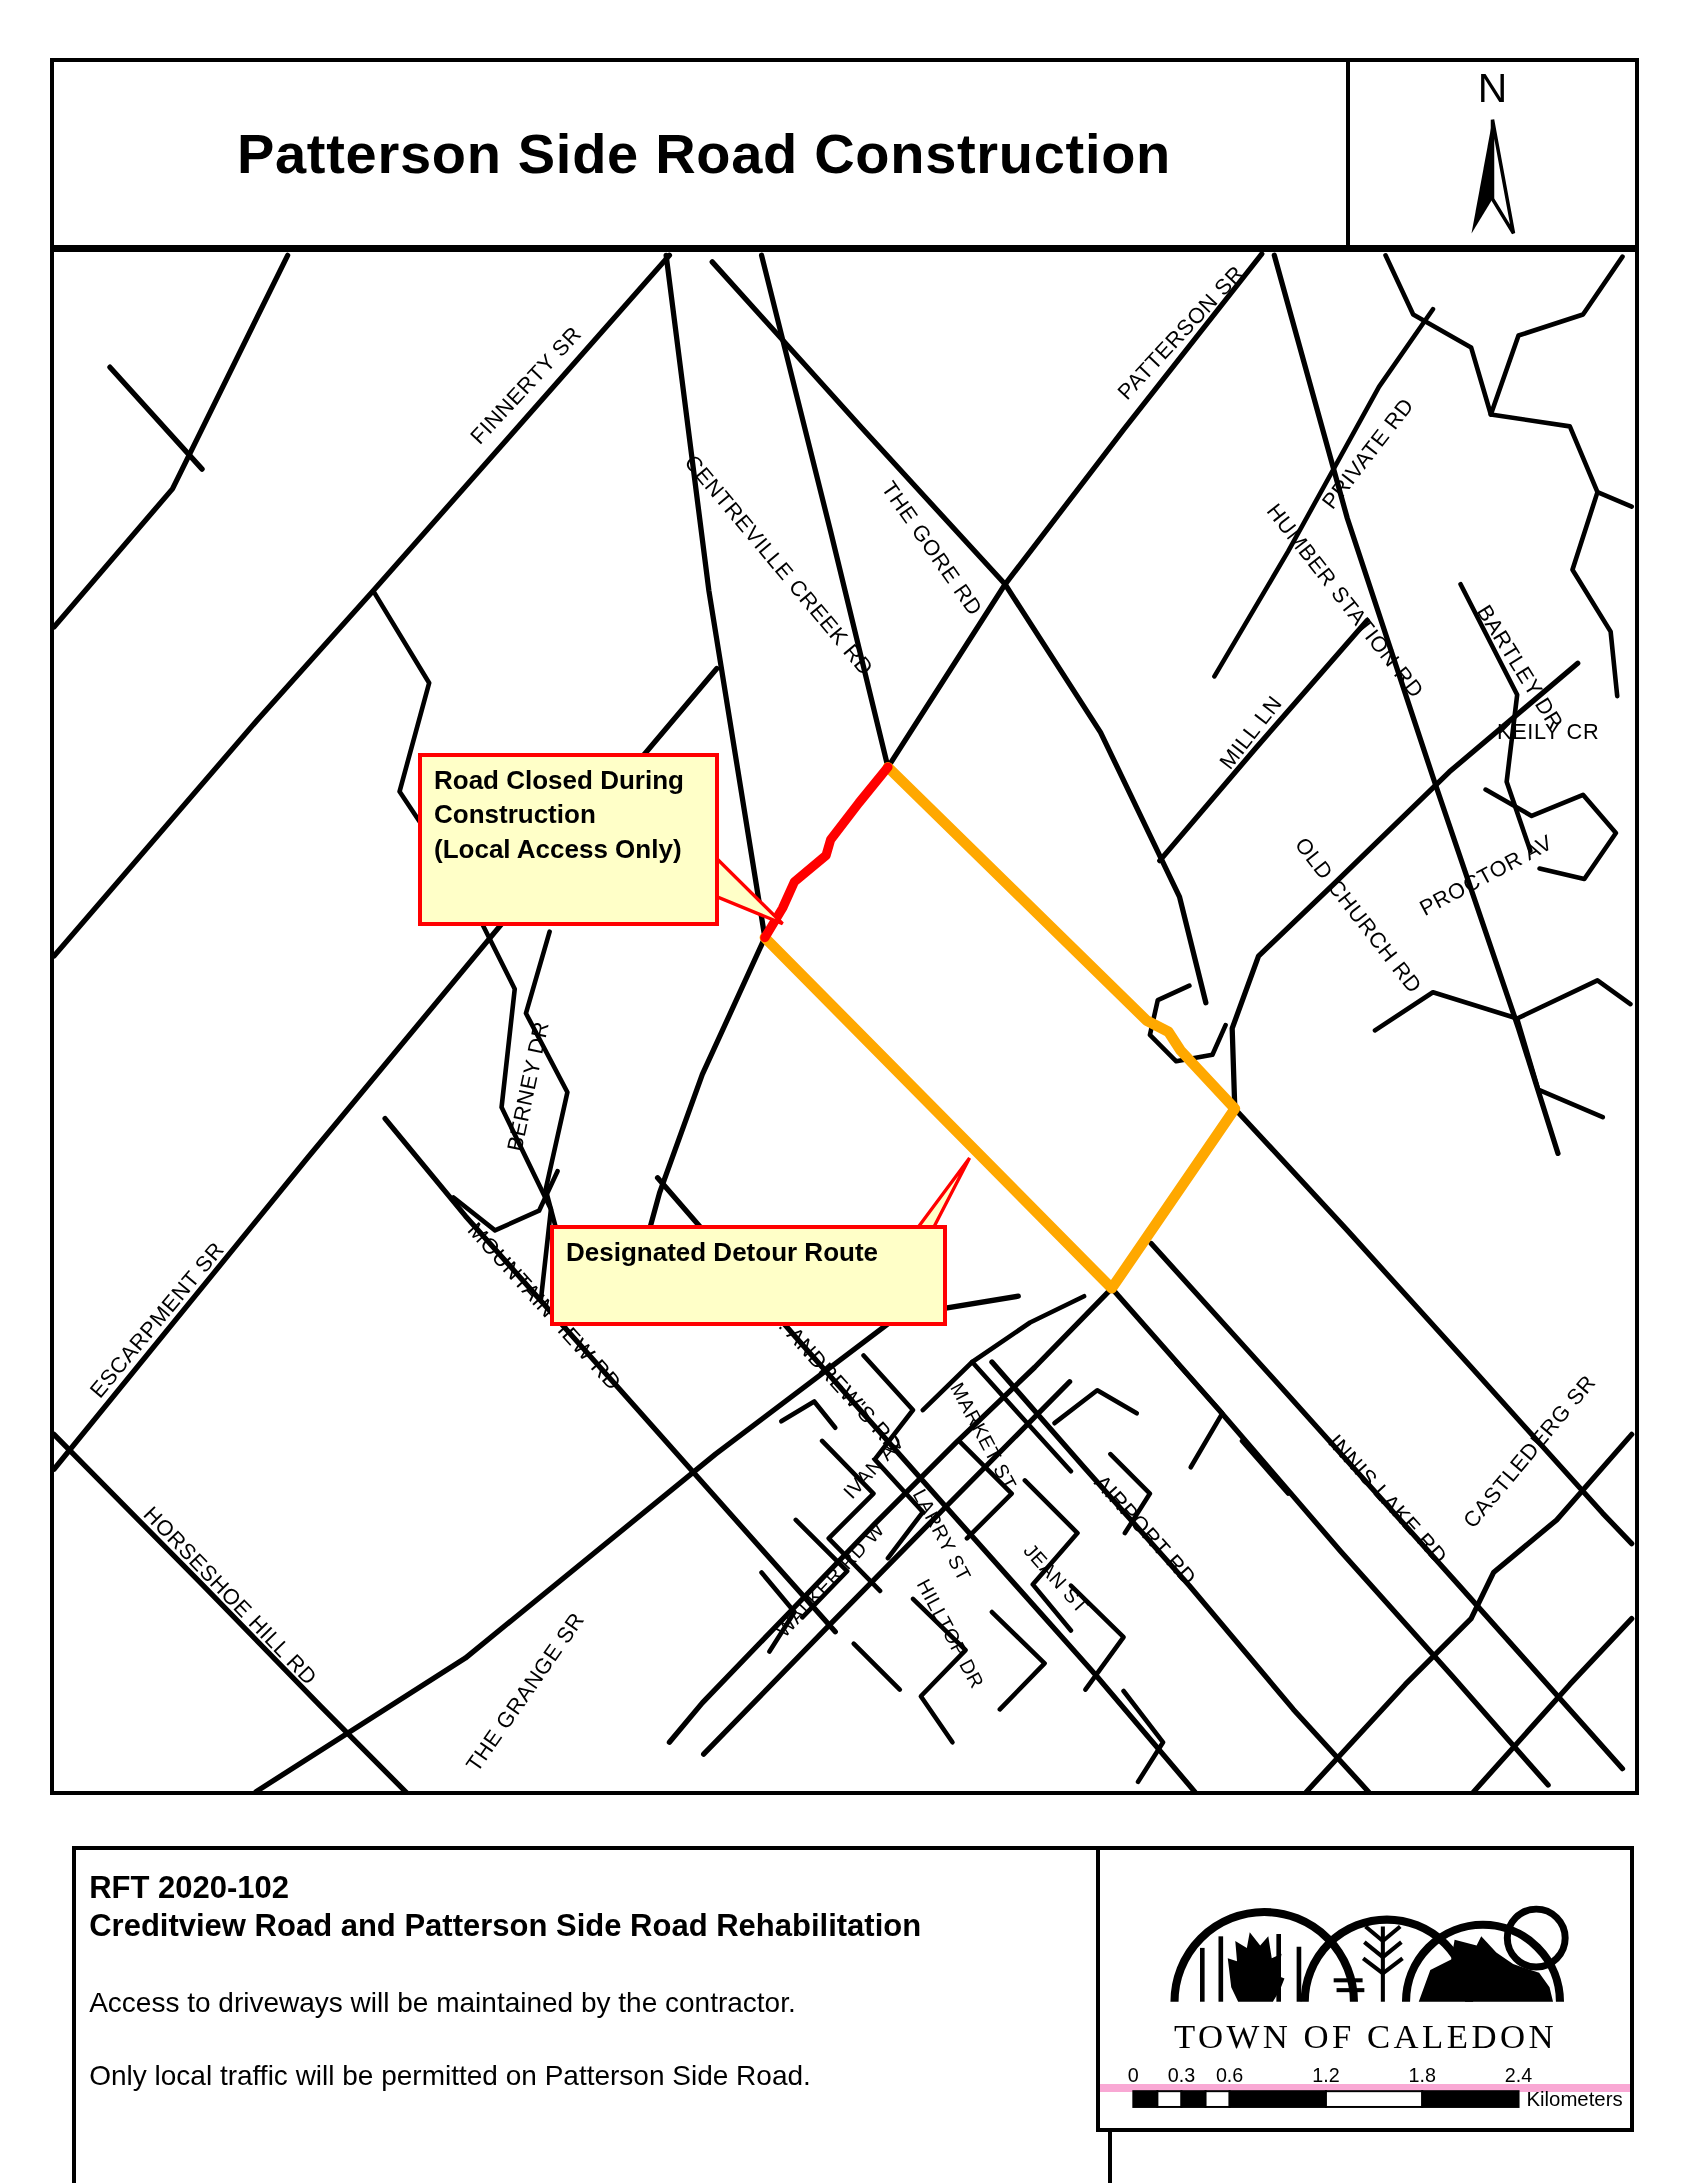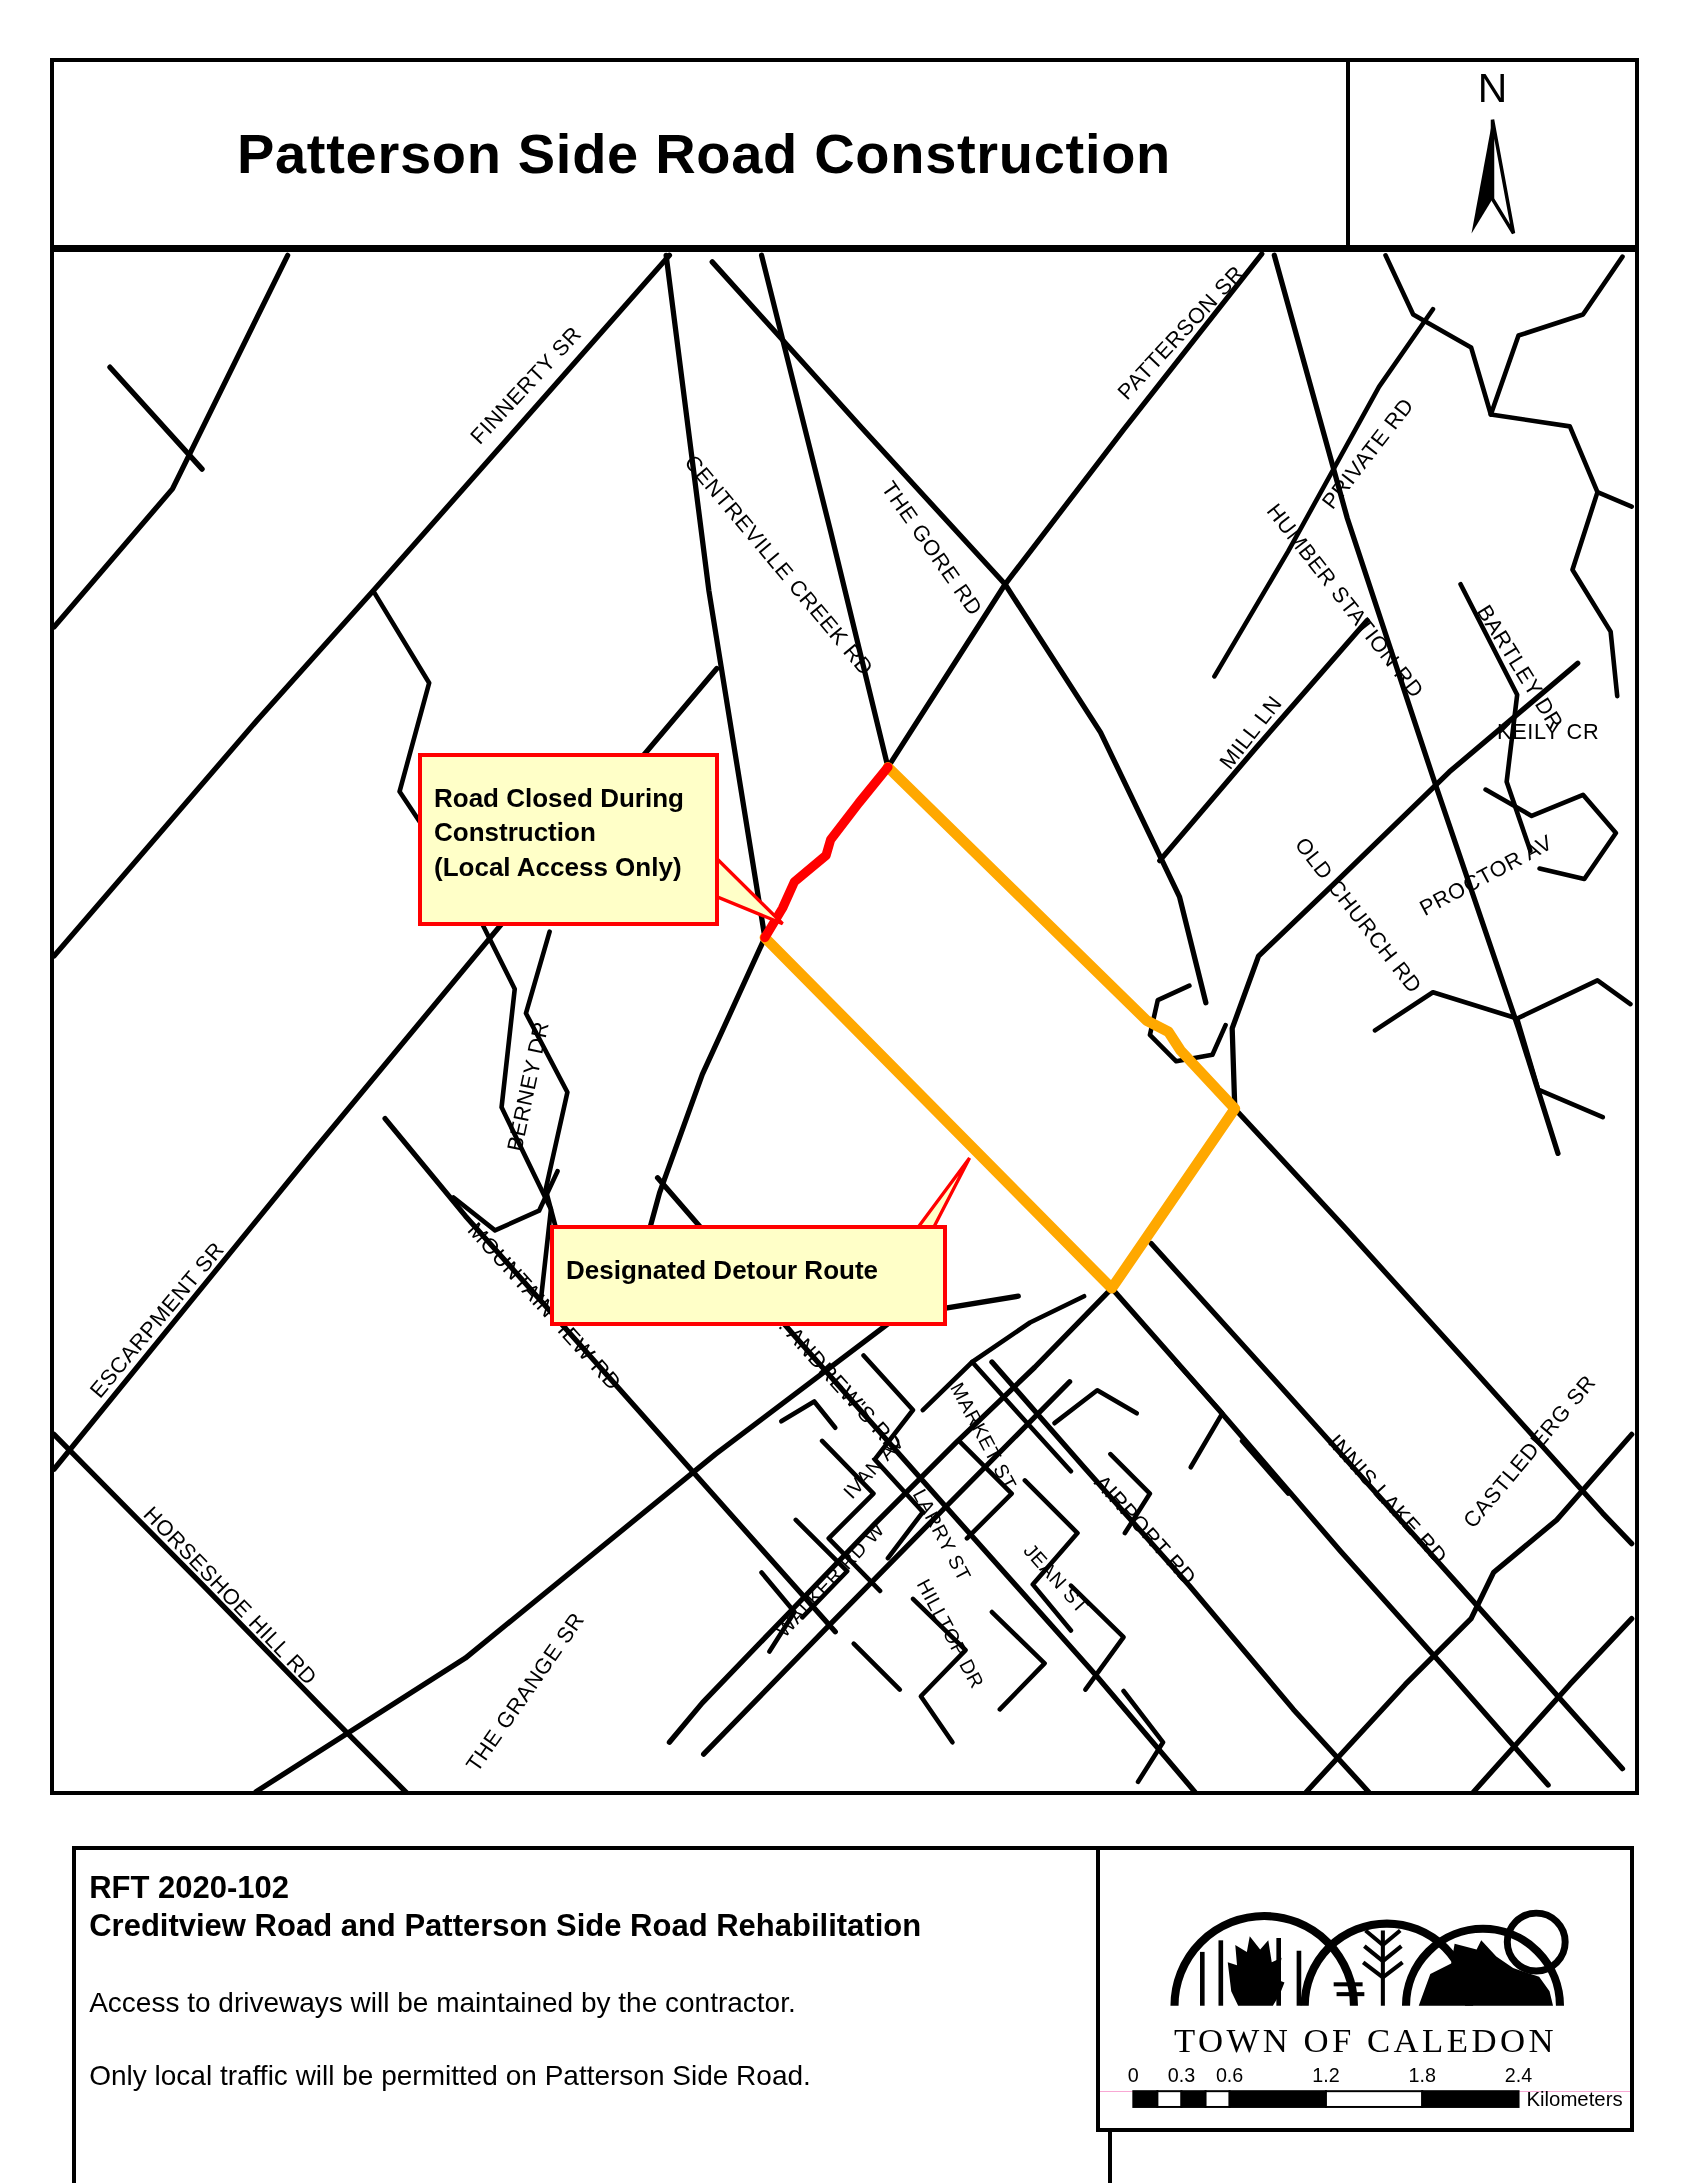--- a/index.html
+++ b/index.html
@@ -6,26 +6,26 @@
   body{width:1687px;height:2183px;position:relative;font-family:"Liberation Sans",sans-serif;color:#000;}
   .box{position:absolute;border:4.6px solid #000;box-sizing:border-box;background:#fff;}
   #header-box{left:50px;top:58px;width:1589px;height:191px;}
   #title{position:absolute;left:0;top:0;width:1300px;height:100%;display:flex;align-items:center;justify-content:center;
          font-size:56px;font-weight:bold;letter-spacing:0.7px;}
   #north-cell{position:absolute;right:0;top:0;width:289px;height:100%;border-left:4px solid #000;box-sizing:border-box;
               display:flex;align-items:center;justify-content:center;}
   #map-box{left:50px;top:248px;width:1589px;height:1547px;overflow:hidden;}
   #map-svg{position:absolute;left:0;top:0;width:100%;height:100%;}
   .callout{position:absolute;background:#FFFFC8;border:4px solid #FF0000;box-sizing:border-box;
-           font-weight:bold;font-size:26px;line-height:1.32;padding:24px 12px;white-space:nowrap;}
+           font-weight:bold;font-size:26px;line-height:1.32;padding:6px 12px;white-space:nowrap;}
   #footer-left{left:72px;top:1846px;width:1040px;height:348px;padding:18.5px 13.2px;}
   #footer-left .big{font-weight:bold;font-size:31px;line-height:1.25;}
   #footer-left .small{font-size:28px;margin-top:41px;}
   #footer-right{left:1096px;top:1846px;width:538px;height:286px;padding:0;}
-  #logo-cell{position:absolute;left:0;top:0;width:100%;height:242px;border-bottom:1px solid #f9a8d4;box-sizing:border-box;
+  #logo-cell{position:absolute;left:0;top:0;width:100%;height:242px;border-bottom:8px solid #f9a8d4;box-sizing:border-box;
              display:flex;align-items:center;justify-content:center;}
   #scale-cell{position:absolute;left:0;bottom:0;width:100%;height:71px;}
   #logo-text{font-family:"Liberation Serif",serif;}
   .svgtext{font-family:"Liberation Sans",sans-serif;}
 </style>
 </head>
 <body>
 
 <div class="box" id="header-box">
   <div id="title">Patterson Side Road Construction</div>

